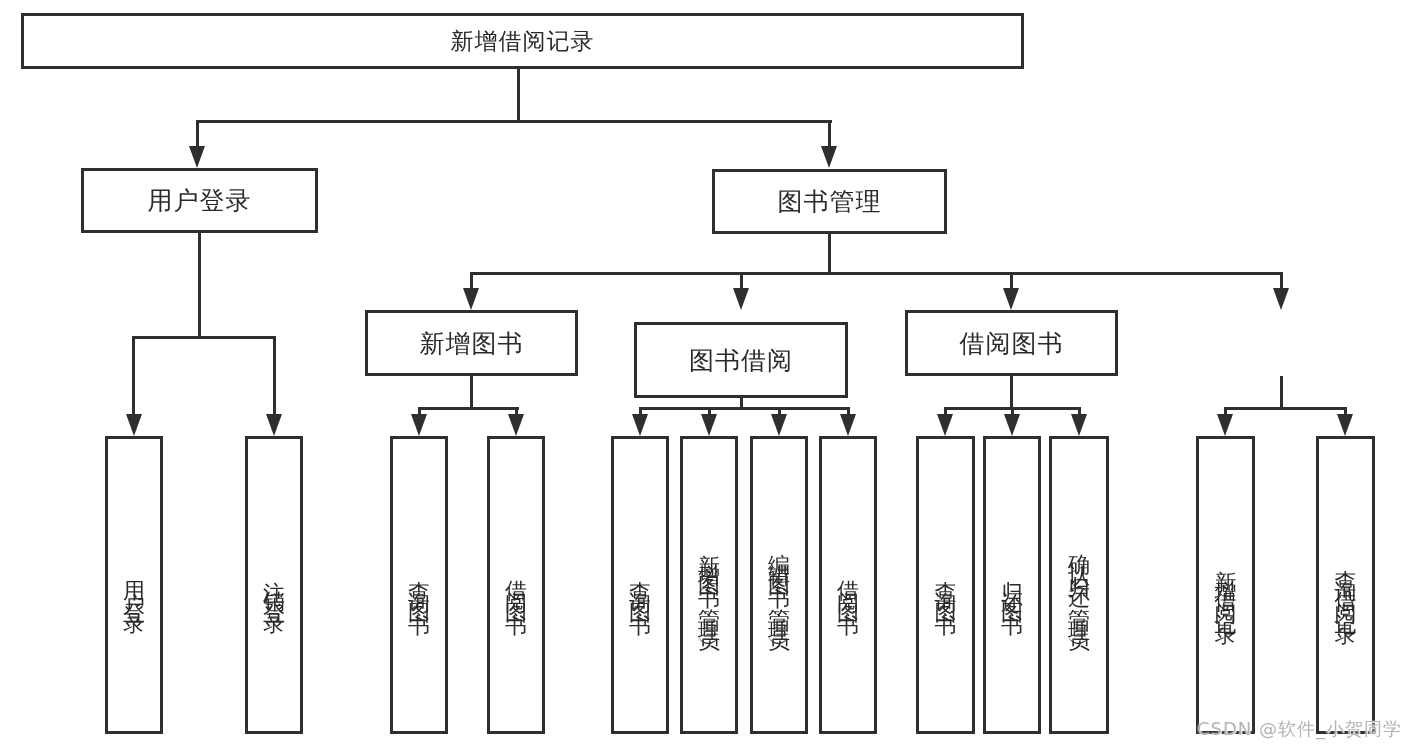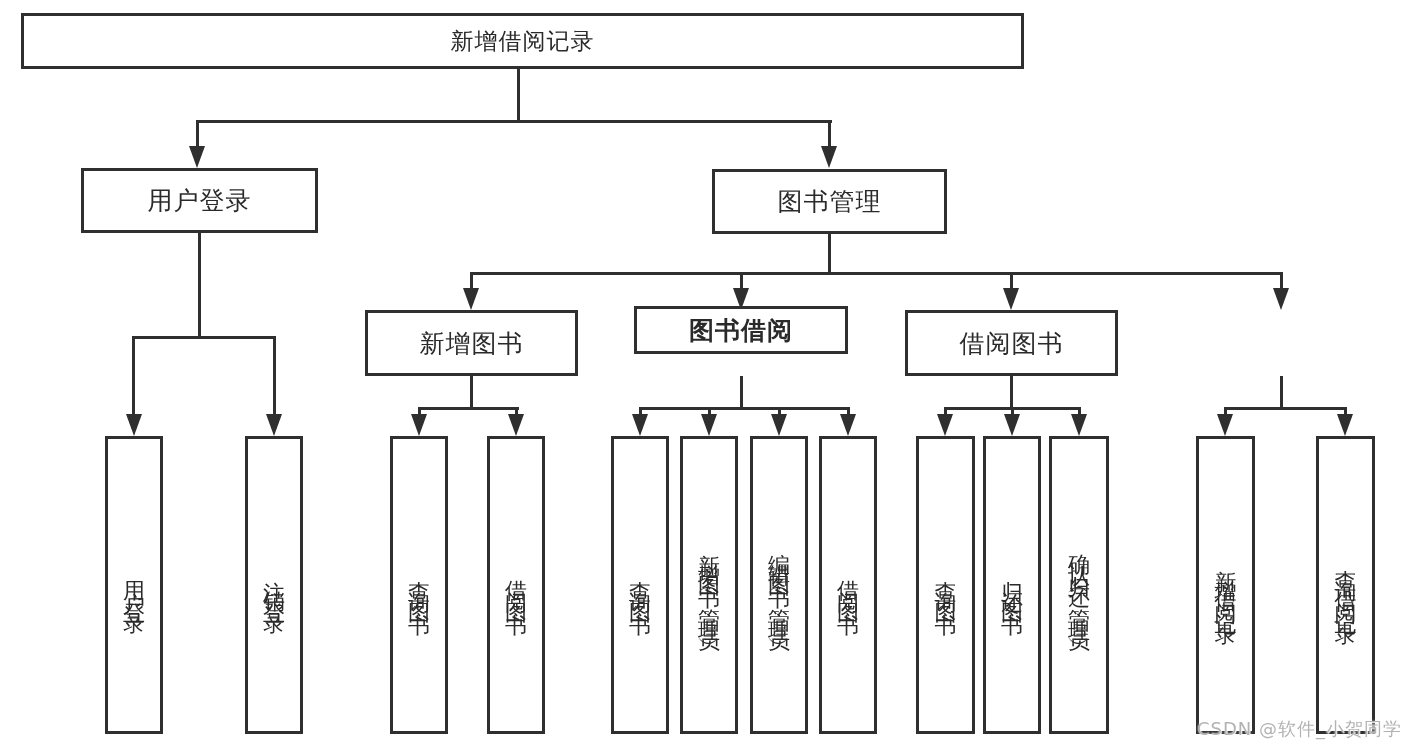--- a/index.html
+++ b/index.html
@@ -89,21 +89,21 @@
   </div>
 
   <div class="node" style="left:712px; top:169px; width:235px; height:65px;">
     <span>图书管理</span>
   </div>
 
   <div class="node" style="left:365px; top:310px; width:213px; height:66px;">
     <span>新增图书</span>
   </div>
 
-  <div class="node" style="left:634px; top:306px; width:214px; height:48px;font-weight:bold;">
+  <div class="node" style="left:634px; top:322px; width:214px; height:76px;">
     <span>图书借阅</span>
   </div>
 
   <div class="node" style="left:905px; top:310px; width:213px; height:66px;">
     <span>借阅图书</span>
   </div>
 
 
   <div class="leaf" style="left:105px;">
     <span class="vtext">用户登录</span>

